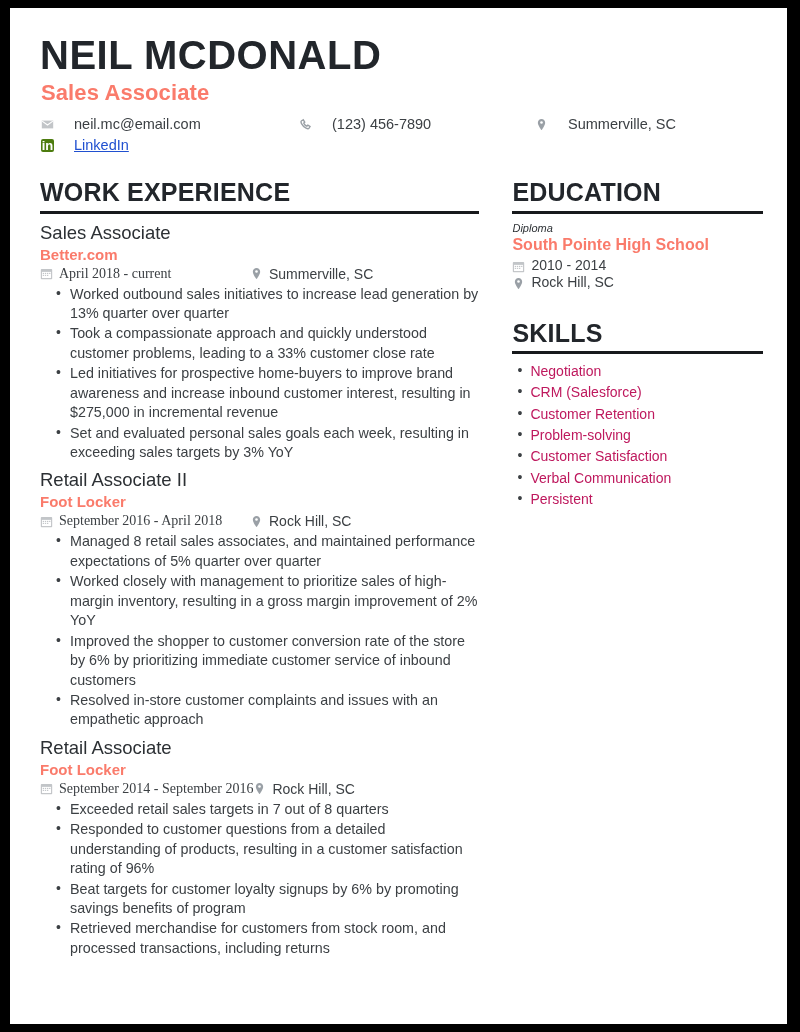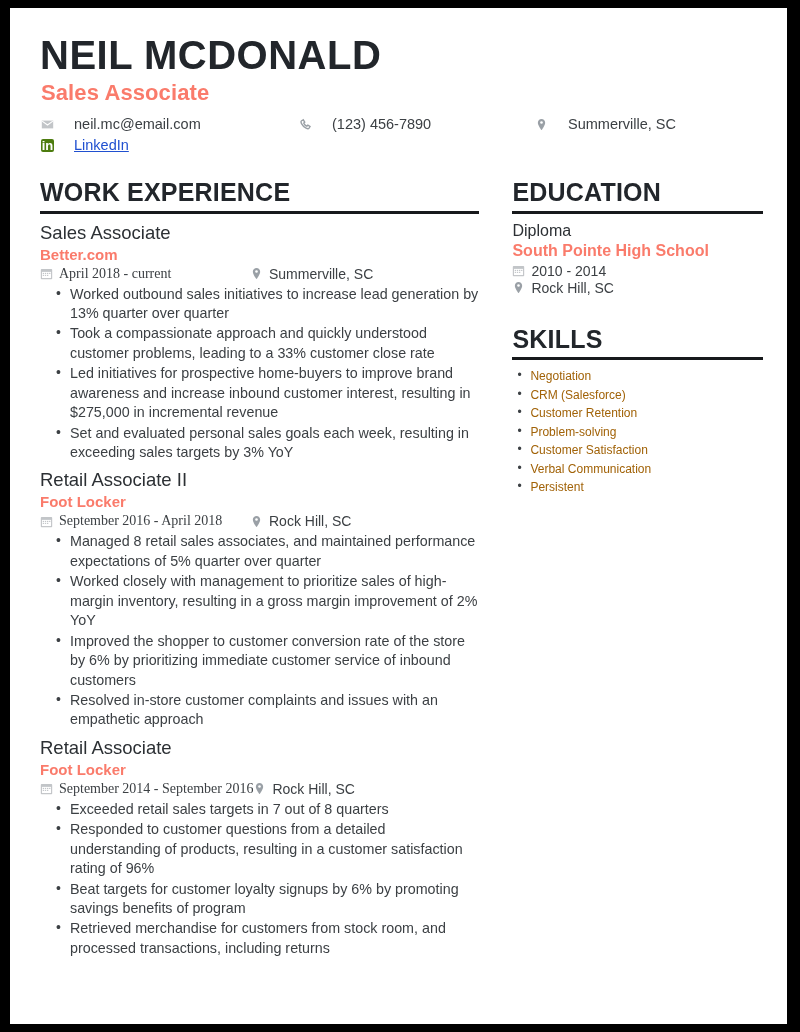--- a/index.html
+++ b/index.html
@@ -151,48 +151,49 @@
     content: "\2022";
     position: absolute;
     left: -14px;
     top: -1px;
     font-size: 14px;
     color: #3c4044;
   }
 
   
   .edu-degree {
-    font-size: 16px;
+    font-size: 11px;
     color: #2c3034;
     margin: 6px 0 2px 0;
+    font-style: italic;
   }
   .edu-school {
     font-size: 16px;
     font-weight: bold;
     color: #fa7b6b;
     margin: 0 0 3px 0;
   }
   .edu-meta {
     display: flex;
-    align-items: center;
+    align-items: flex-end;
     gap: 6px;
     font-size: 14px;
     color: #3c4044;
     margin-bottom: 1px;
   }
   .section-skills { margin-top: 30px; }
   ul.skills {
     margin: 4px 0 0 0;
     padding-left: 18px;
     list-style: none;
   }
   ul.skills li {
-    font-size: 12px;
+    font-size: 14px;
     line-height: 1.38;
-    color: #a16207;
+    color: #be185d;
     position: relative;
     margin-bottom: 2px;
   }
   ul.skills li:before {
     content: "\2022";
     position: absolute;
     left: -13px;
     top: -1px;
     color: #3c4044;
   }

